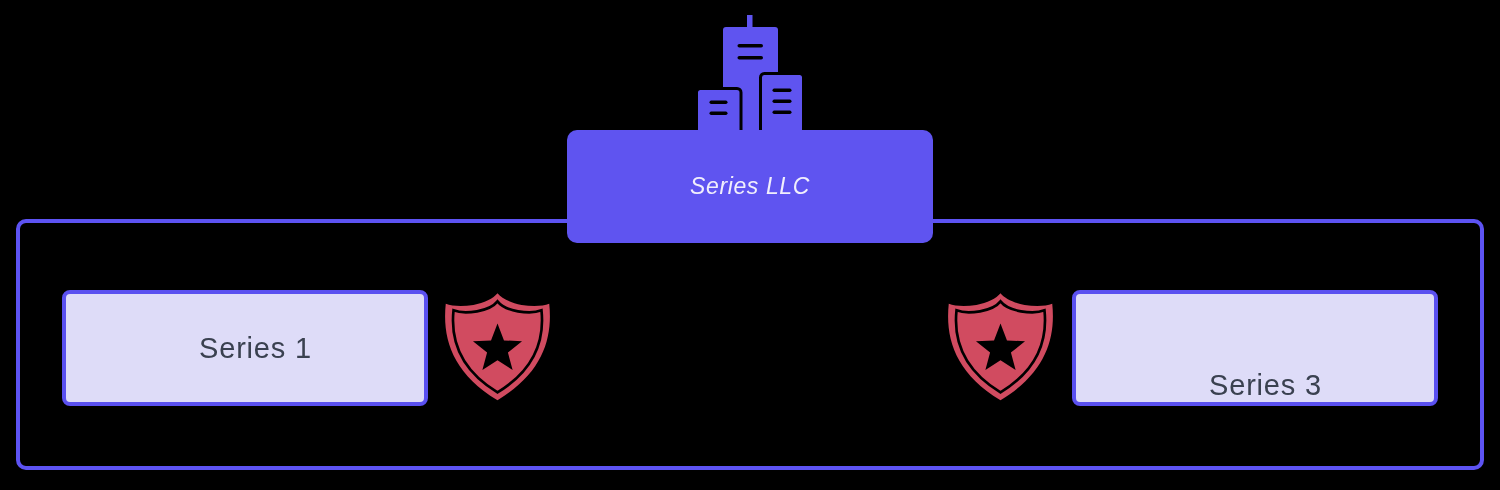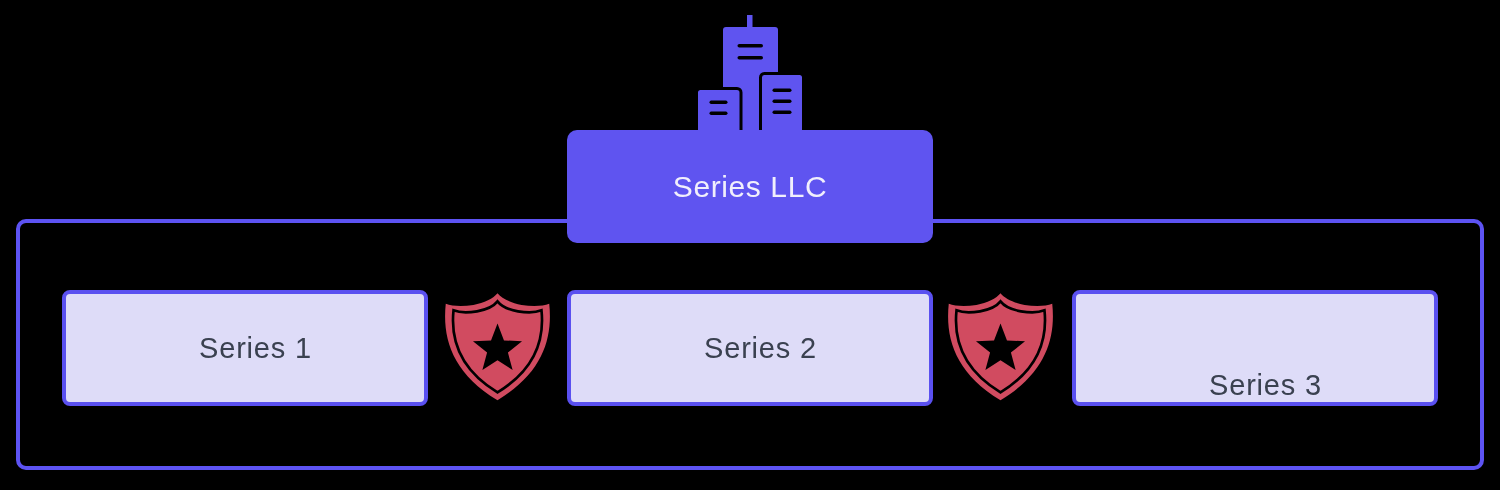--- a/index.html
+++ b/index.html
@@ -42,23 +42,24 @@
     height: 113px;
     background: var(--purple);
     border-radius: 10px;
     display: flex;
     align-items: center;
     justify-content: center;
     z-index: 3;
   }
   .parent-box .label {
     color: var(--parent-text);
-    font-size: 30px;
+    font-size: 23px;
     letter-spacing: 0.6px;
     font-weight: 400;
+    font-style: italic;
   }
 
   
   .llc-container {
     position: absolute;
     left: 16px;
     top: 219px;
     width: 1468px;
     height: 251px;
     border: 4px solid var(--outline-purple);
@@ -129,23 +130,20 @@
 
   <div class="parent-box">
     <span class="label">Series LLC</span>
   </div>
 
   <div class="llc-container"></div>
 
   <div class="child-box child-1">
     <span class="label">Series 1</span>
   </div>
-  <div class="child-box child-2">
-    <span class="label">Series 2</span>
-  </div>
   <div class="child-box child-3">
     <span class="label">Series 3</span>
   </div>
 
   <svg class="shield-icon shield-1" viewBox="0 0 100 100" aria-hidden="true">
     <path fill="currentColor" d="M50 2 C53.5 6.5 62 10.8 71.5 12.4 C81 14 90.5 13.6 96.2 11.4 C99.4 42 90.5 73 50 97.5 C9.5 73 0.6 42 3.8 11.4 C9.5 13.6 19 14 28.5 12.4 C38 10.8 46.5 6.5 50 2 Z"></path>
     <path fill="none" stroke="var(--background)" stroke-width="2.8" transform="translate(7.5,7.6) scale(0.85)" d="M50 2 C53.5 6.5 62 10.8 71.5 12.4 C81 14 90.5 13.6 96.2 11.4 C99.4 42 90.5 73 50 97.5 C9.5 73 0.6 42 3.8 11.4 C9.5 13.6 19 14 28.5 12.4 C38 10.8 46.5 6.5 50 2 Z"></path>
     <path fill="var(--background)" d="M50 29 L55.8 44.1 L71.9 44.9 L59.3 55 L63.5 70.6 L50 61.8 L36.5 70.6 L40.7 55 L28.1 44.9 L44.2 44.1 Z"></path>
   </svg>
 

